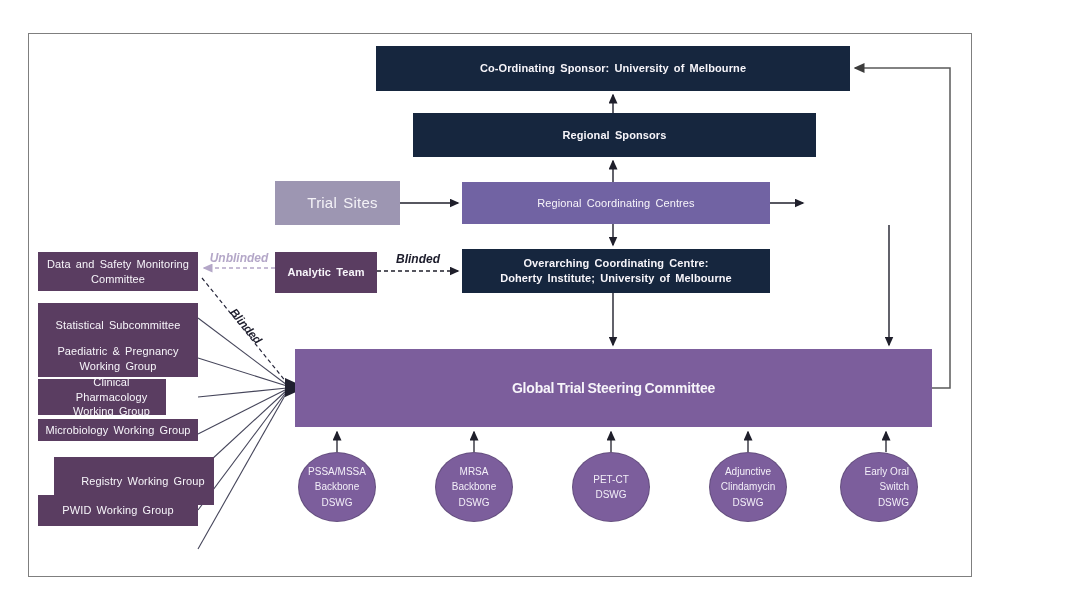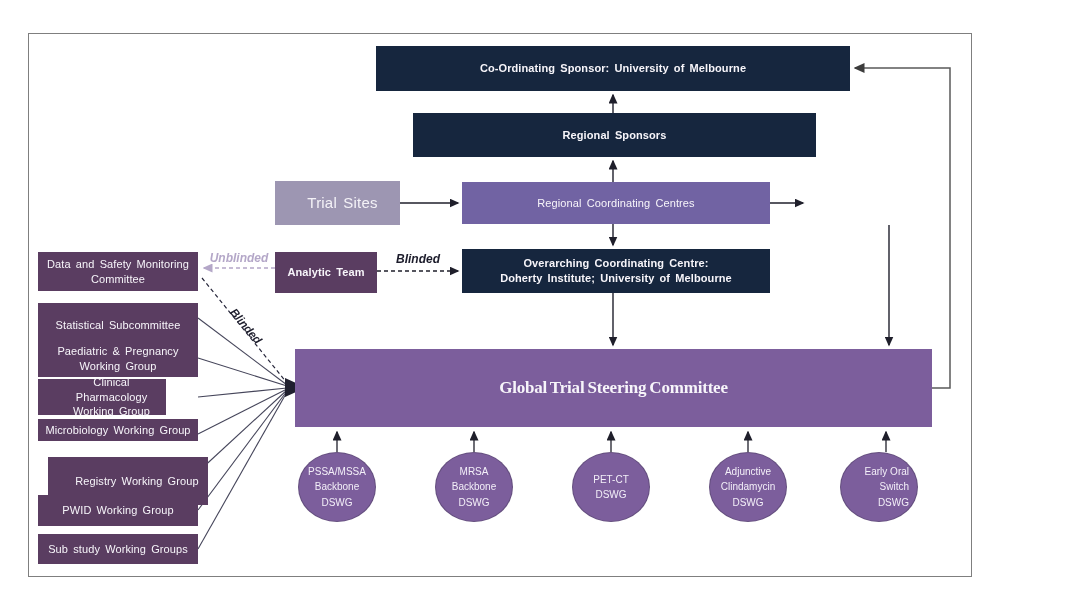--- a/index.html
+++ b/index.html
@@ -14,21 +14,21 @@
     color:#f7f5fa;font-size:11px;line-height:1.35;word-spacing:2px;letter-spacing:0.1px;box-sizing:border-box;
     padding:2px 6px;
   }
   .navy{background:#16263e;font-weight:bold;}
   .plum{background:#5a3d61;}
   .purple{background:#7c5e9c;}
   .bluepurple{background:#7163a3;}
   .steer{background:#7d5c98;}
   .lightpurple{background:#9d96b2;}
   .trial-sites{font-size:15px;letter-spacing:0.2px;color:#f4f2f7;}
-  .gtsc{font-size:17px;font-weight:bold;word-spacing:-1px;letter-spacing:-0.2px;font-family:Liberation Serif, serif;}
+  .gtsc{font-size:14px;font-weight:bold;word-spacing:-1px;letter-spacing:-0.2px;}
   .circle{
     position:absolute;width:78px;height:70px;border-radius:50%;
     display:flex;align-items:center;justify-content:center;text-align:center;
     background:#7c5e9c;border:1px solid rgba(70,60,90,0.45);box-sizing:border-box;
     color:#f3eff8;font-size:10px;line-height:1.55;padding:4px 8px;
   }
   .edge-label{position:absolute;font-weight:bold;font-style:italic;font-size:12px;color:#1c1c2b;text-align:center;}
   .edge-label.lav{color:#b4a7c8;}
   .rot{transform:rotate(50deg);transform-origin:center center;}
   .two-line span{display:block;}
@@ -102,23 +102,22 @@
     <span>Overarching Coordinating Centre:</span>
     <span>Doherty Institute; University of Melbourne</span>
   </div>
 
   <div class="node purple gtsc" style="left:295px;top:349px;width:637px;height:78px;">Global Trial Steering Committee</div>
 
   <div class="node plum" style="left:38px;top:303px;width:160px;height:44px;">Statistical Subcommittee</div>
   <div class="node plum" style="left:38px;top:340px;width:160px;height:37px;">Paediatric &amp; Pregnancy Working Group</div>
   <div class="node plum" style="left:38px;top:379px;width:128px;height:36px;padding-left:25px;">Clinical Pharmacology Working Group</div>
   <div class="node plum" style="left:38px;top:419px;width:160px;height:22px;">Microbiology Working Group</div>
-  <div class="node plum" style="left:48px;top:457px;width:160px;height:48px;padding-left:24px;">Registry Working Group</div>
+  <div class="node plum" style="left:54px;top:457px;width:160px;height:48px;padding-left:24px;">Registry Working Group</div>
   <div class="node plum" style="left:38px;top:495px;width:160px;height:31px;">PWID Working Group</div>
-  <div class="node plum" style="left:38px;top:534px;width:160px;height:30px;">Sub study Working Groups</div>
 
   <div class="circle" style="left:298px;top:452px;">PSSA/MSSA Backbone DSWG</div>
   <div class="circle" style="left:435px;top:452px;">MRSA Backbone DSWG</div>
   <div class="circle" style="left:572px;top:452px;">PET-CT DSWG</div>
   <div class="circle" style="left:709px;top:452px;">Adjunctive Clindamycin DSWG</div>
   <div class="circle" style="left:840px;top:452px;text-align:right;">Early Oral Switch DSWG</div>
 
   <div class="edge-label" style="left:383px;top:252px;width:70px;">Blinded</div>
   <div class="edge-label lav" style="left:199px;top:251px;width:80px;">Unblinded</div>
   <div class="edge-label rot" style="left:215px;top:320px;width:62px;font-size:11.5px;">Blinded</div>

